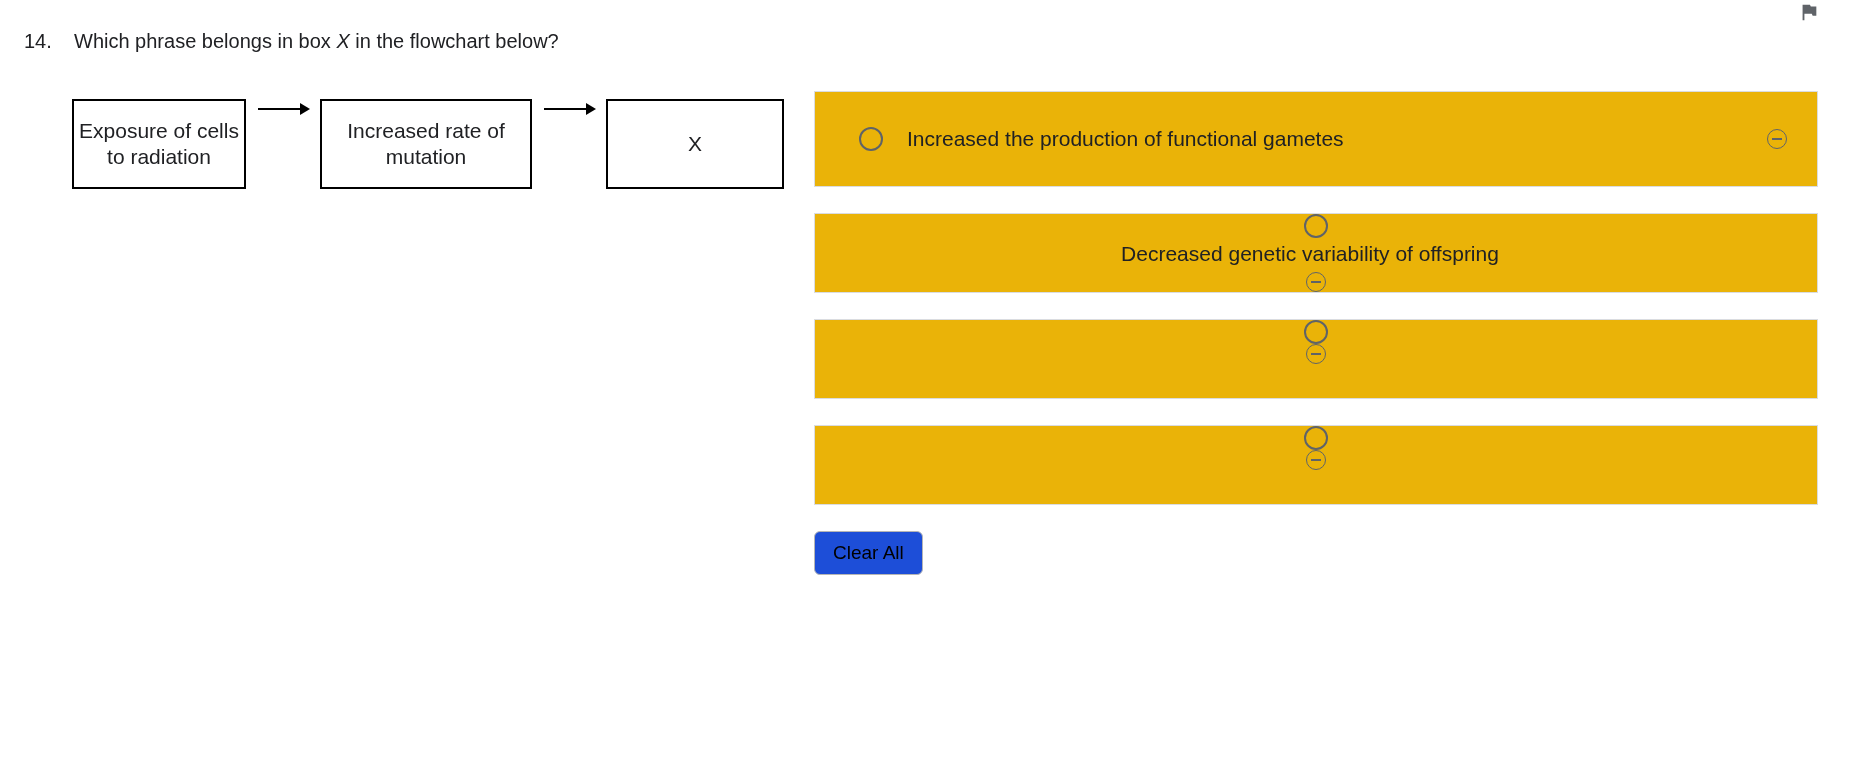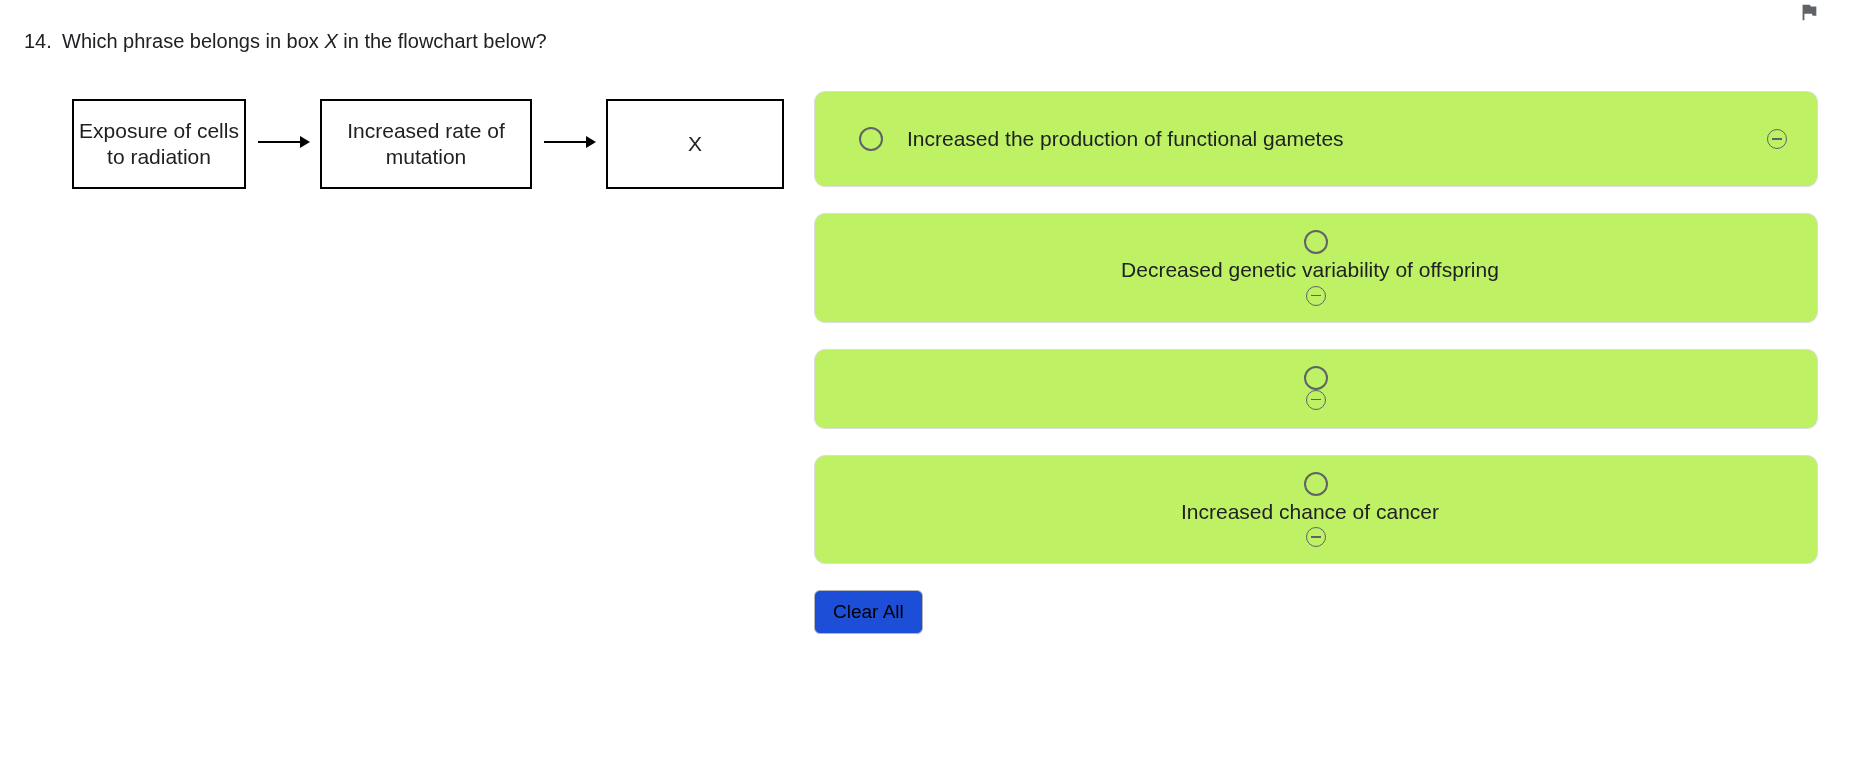--- a/index.html
+++ b/index.html
@@ -19,33 +19,33 @@
   }
   .flag {
     position: absolute;
     top: 0;
     right: 34px;
     color: #5f6368;
   }
   .question-row {
     display: flex;
     align-items: flex-start;
-    gap: 10px;
+    gap: 22px;
     margin-bottom: 38px;
   }
   .qnum { min-width: 28px; }
   .qtext .xvar { font-style: italic; }
   .body-row { display: flex; }
   .left-col {
     width: 790px;
     padding-left: 48px;
   }
   .flowchart {
     display: flex;
-    align-items: center;
+    align-items: flex-start;
     gap: 0;
     margin-top: 8px;
   }
   .fbox {
     border: 2px solid #000;
     min-height: 90px;
     display: flex;
     align-items: center;
     justify-content: center;
     text-align: center;
@@ -59,27 +59,27 @@
   .arrow { padding: 0 10px; }
   .right-col {
     flex: 1;
     padding-right: 12px;
     display: flex;
     flex-direction: column;
     gap: 26px;
   }
   .option {
     border: 1px solid #dadce0;
-    border-radius: 11px;
+    border-radius: 0;
     min-height: 96px;
     display: flex;
     align-items: center;
-    padding: 16px 20px;
+    padding: 0 20px;
     cursor: pointer;
-    background: #bef264;
+    background: #eab308;
   }
   .option.short { min-height: 80px; flex-direction: column; }
   .radio-slot {
     width: 72px;
     display: flex;
     justify-content: center;
     flex-shrink: 0;
   }
   .radio-circle {
     width: 24px; height: 24px;
@@ -182,21 +182,20 @@
           </div>
         <div class="strike-slot">
             <span class="strike-circle"></span>
           </div>
       </div>
 
       <div class="option short">
         <div class="radio-slot">
             <span class="radio-circle"></span>
           </div>
-        <div class="opt-label">Increased chance of cancer</div>
         <div class="strike-slot">
             <span class="strike-circle"></span>
           </div>
       </div>
 
       <div class="clear-row">
         <button class="clear-btn">Clear All</button>
       </div>
 
     </div>

